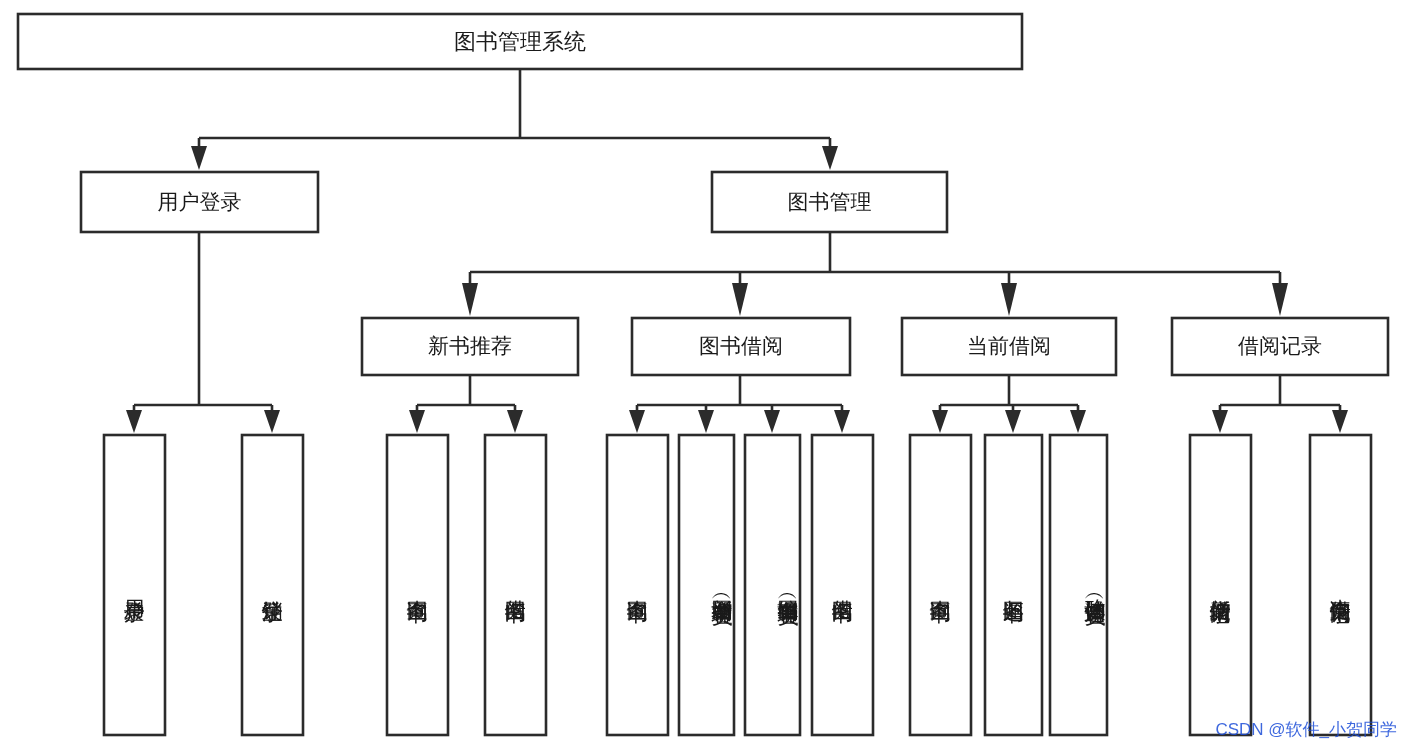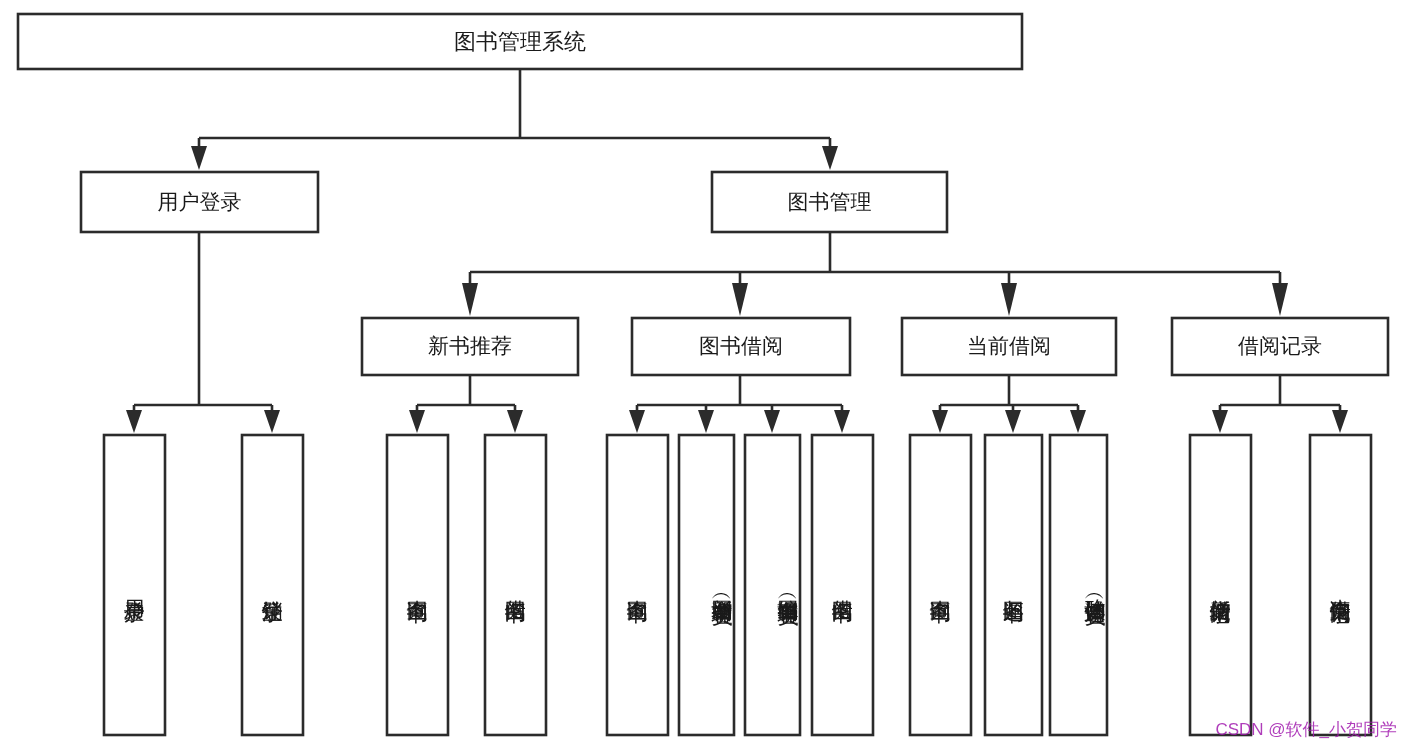--- a/index.html
+++ b/index.html
@@ -70,21 +70,21 @@
     white-space: nowrap;
     letter-spacing: 1px;
     pointer-events: none;
   }
   .watermark {
     position: absolute;
     right: 8px;
     bottom: 6px;
     font-family: "Liberation Sans", sans-serif;
     font-size: 17px;
-    color: #a21caf;
+    color: #1d4ed8;
     opacity: 0.85;
     white-space: nowrap;
   }
 </style>
 </head>
 <body>
 
 <div id="diagram-root">
 
   <svg class="diagram-svg" viewBox="0 0 1405 747" xmlns="http://www.w3.org/2000/svg">

